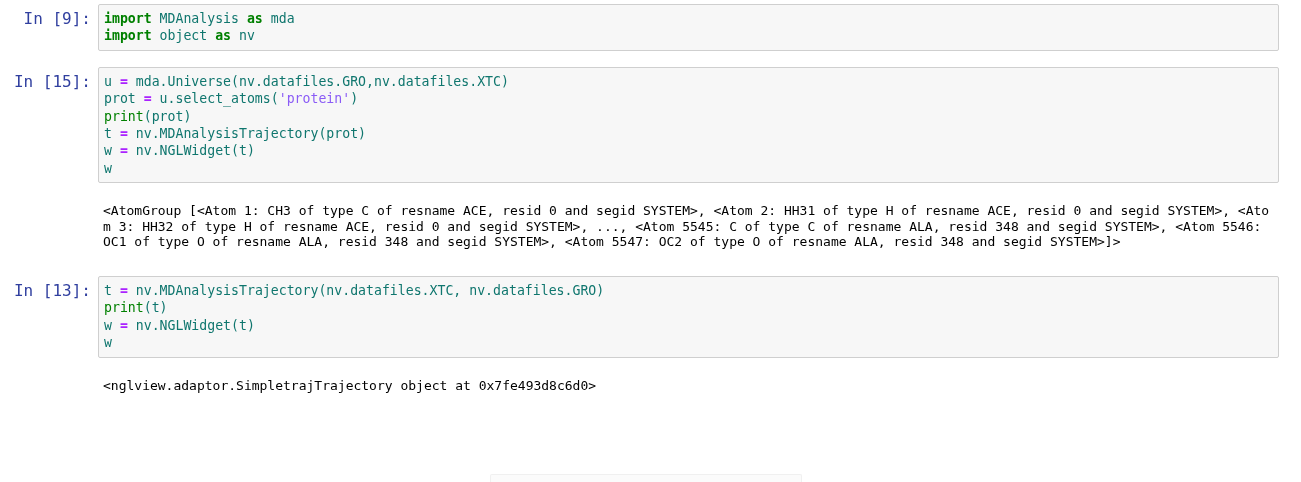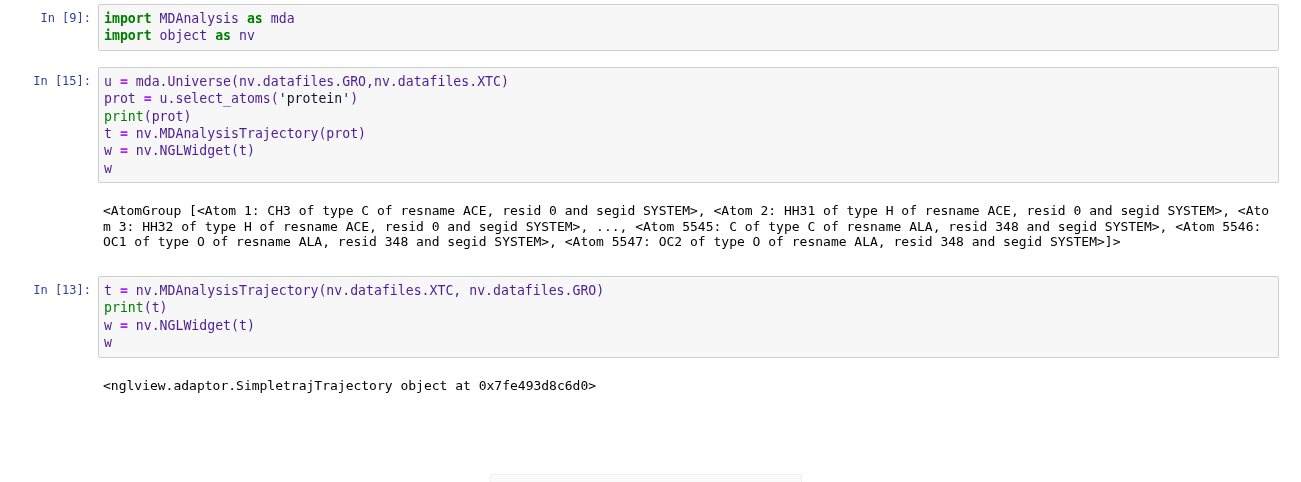--- a/index.html
+++ b/index.html
@@ -32,21 +32,21 @@
 
   .prompt {
     width: 98px;
     min-width: 98px;
     text-align: right;
     padding-right: 7px;
     padding-top: 6px;
     box-sizing: border-box;
     color: #303f9f;
     font-family: "DejaVu Sans Mono", monospace;
-    font-size: 12px;
+    font-size: 16px;
     line-height: 17px;
     white-space: pre;
     user-select: none;
   }
   .prompt.empty { color: transparent; }
 
   .input-area {
     flex: 1;
     margin-right: 22px;
     background: #f7f7f7;
@@ -63,22 +63,22 @@
     white-space: pre;
     color: #000000;
     margin: 0;
     letter-spacing: 0px;
   }
 
   
   .kw   { color: #008000; font-weight: bold; text-align: right; }   
   .bi   { color: #008000; }                      
   .op   { color: #aa22ff; font-weight: bold; }   
-  .str  { color: #0f172a; }                      
-  .pln  { color: #4c1d95; }
+  .str  { color: #8b5cf6; }                      
+  .pln  { color: #0f766e; }
 
   
   .output-cell {
     display: flex;
     align-items: flex-start;
     width: 100%;
     box-sizing: border-box;
   }
   .output-area {
     flex: 1;

